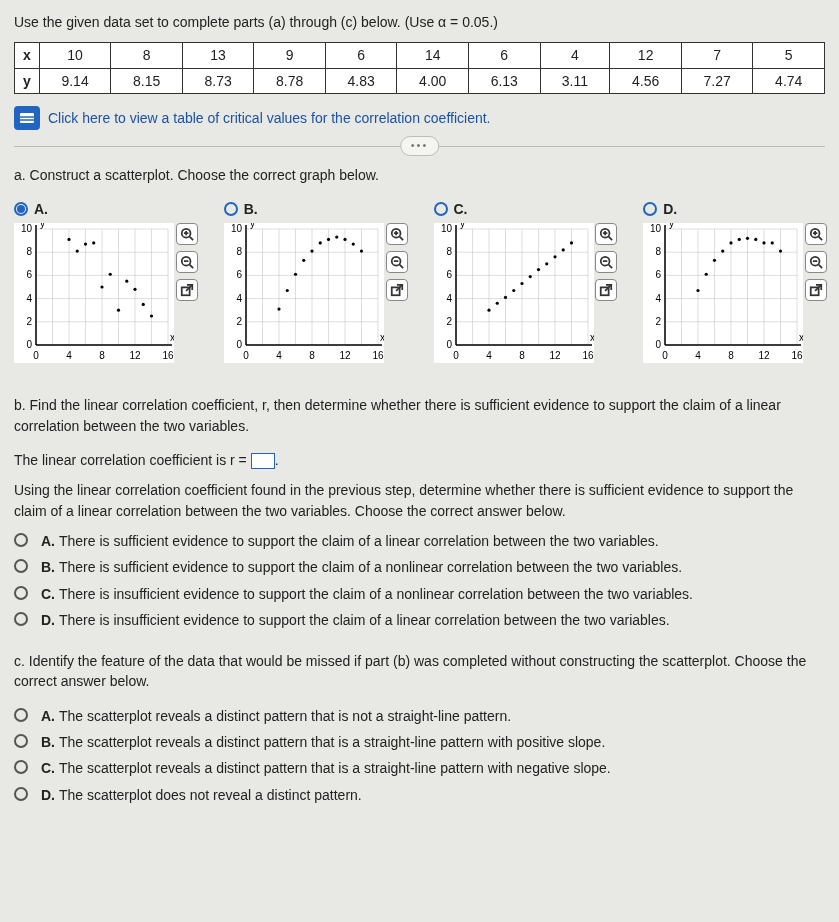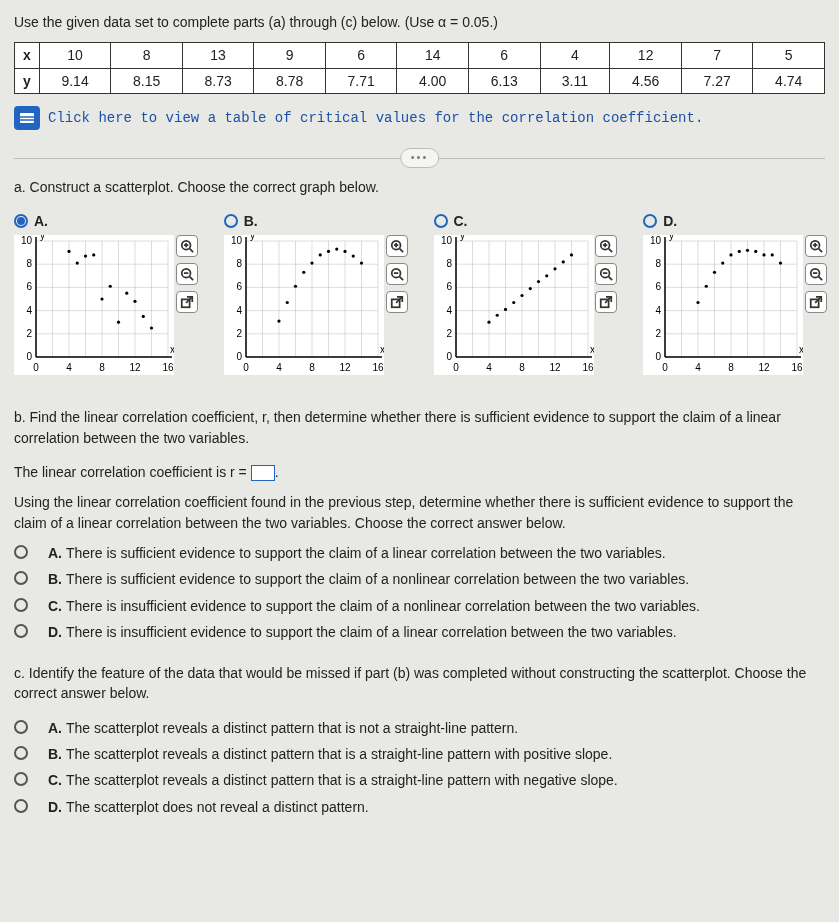--- a/index.html
+++ b/index.html
@@ -19,21 +19,21 @@
   margin: 6px 0 12px 0;
   background: #fff;
 }
 table.data td, table.data th {
   border: 1px solid #333;
   padding: 2px 8px;
   text-align: center;
   font-weight: normal;
 }
 table.data .lab { font-weight: bold; width: 24px; }
-.link-row { display: flex; align-items: center; gap: 8px; margin-bottom: 28px; font-family: Liberation Mono, monospace; }
+.link-row { display: flex; align-items: center; gap: 8px; margin-bottom: 16px; }
 .link-icon {
   width: 26px; height: 24px; background: #2265c0; border-radius: 4px;
   display: flex; align-items: center; justify-content: center; color: #fff;
 }
 .link-icon svg { width: 16px; height: 14px; fill: #fff; }
 .link-text { color: #1a52a8; }
 hr.sep { border: none; border-top: 1px solid #bbb; margin: 12px 0 18px 0; position: relative; }
 .ellips {
   position: absolute; left: 50%; transform: translateX(-50%); top: -10px;
   background: #f4f4f0; border: 1px solid #bbb; border-radius: 10px;
@@ -61,21 +61,21 @@
 .plot svg { width: 100%; height: 100%; }
 .grid line { stroke: #bbb; stroke-width: 0.5; }
 .axis line { stroke: #000; stroke-width: 1.5; }
 .dots circle { fill: #000; r: 1.6; }
 .axlbl { font-size: 10px; }
 .note { margin-bottom: 10px; }
 .input-box {
   display: inline-block; width: 24px; height: 16px; border: 1px solid #2265c0;
   vertical-align: middle; background: #fff;
 }
-.option-row { display: flex; align-items: flex-start; gap: 20px; margin: 6px 0; }
+.option-row { display: flex; align-items: flex-start; gap: 13px; margin: 6px 0; }
 .radio-empty {
   width: 14px; height: 14px; border: 2px solid #555; border-radius: 50%; margin-top: 2px; flex-shrink: 0;
 }
 .opt-label { font-weight: bold; margin-right: 4px; }
 </style>
 </head>
 <body>
 
 <div class="intro">Use the given data set to complete parts (a) through (c) below. (Use α = 0.05.)</div>
 
@@ -94,21 +94,21 @@
     <td>12</td>
     <td>7</td>
     <td>5</td>
   </tr>
   <tr>
     <td class="lab">y</td>
     <td>9.14</td>
     <td>8.15</td>
     <td>8.73</td>
     <td>8.78</td>
-    <td>7.71</td>
+    <td>4.83</td>
     <td>4.00</td>
     <td>6.13</td>
     <td>3.11</td>
     <td>4.56</td>
     <td>7.27</td>
     <td>4.74</td>
   </tr>
 </tbody>
   </table>
 

